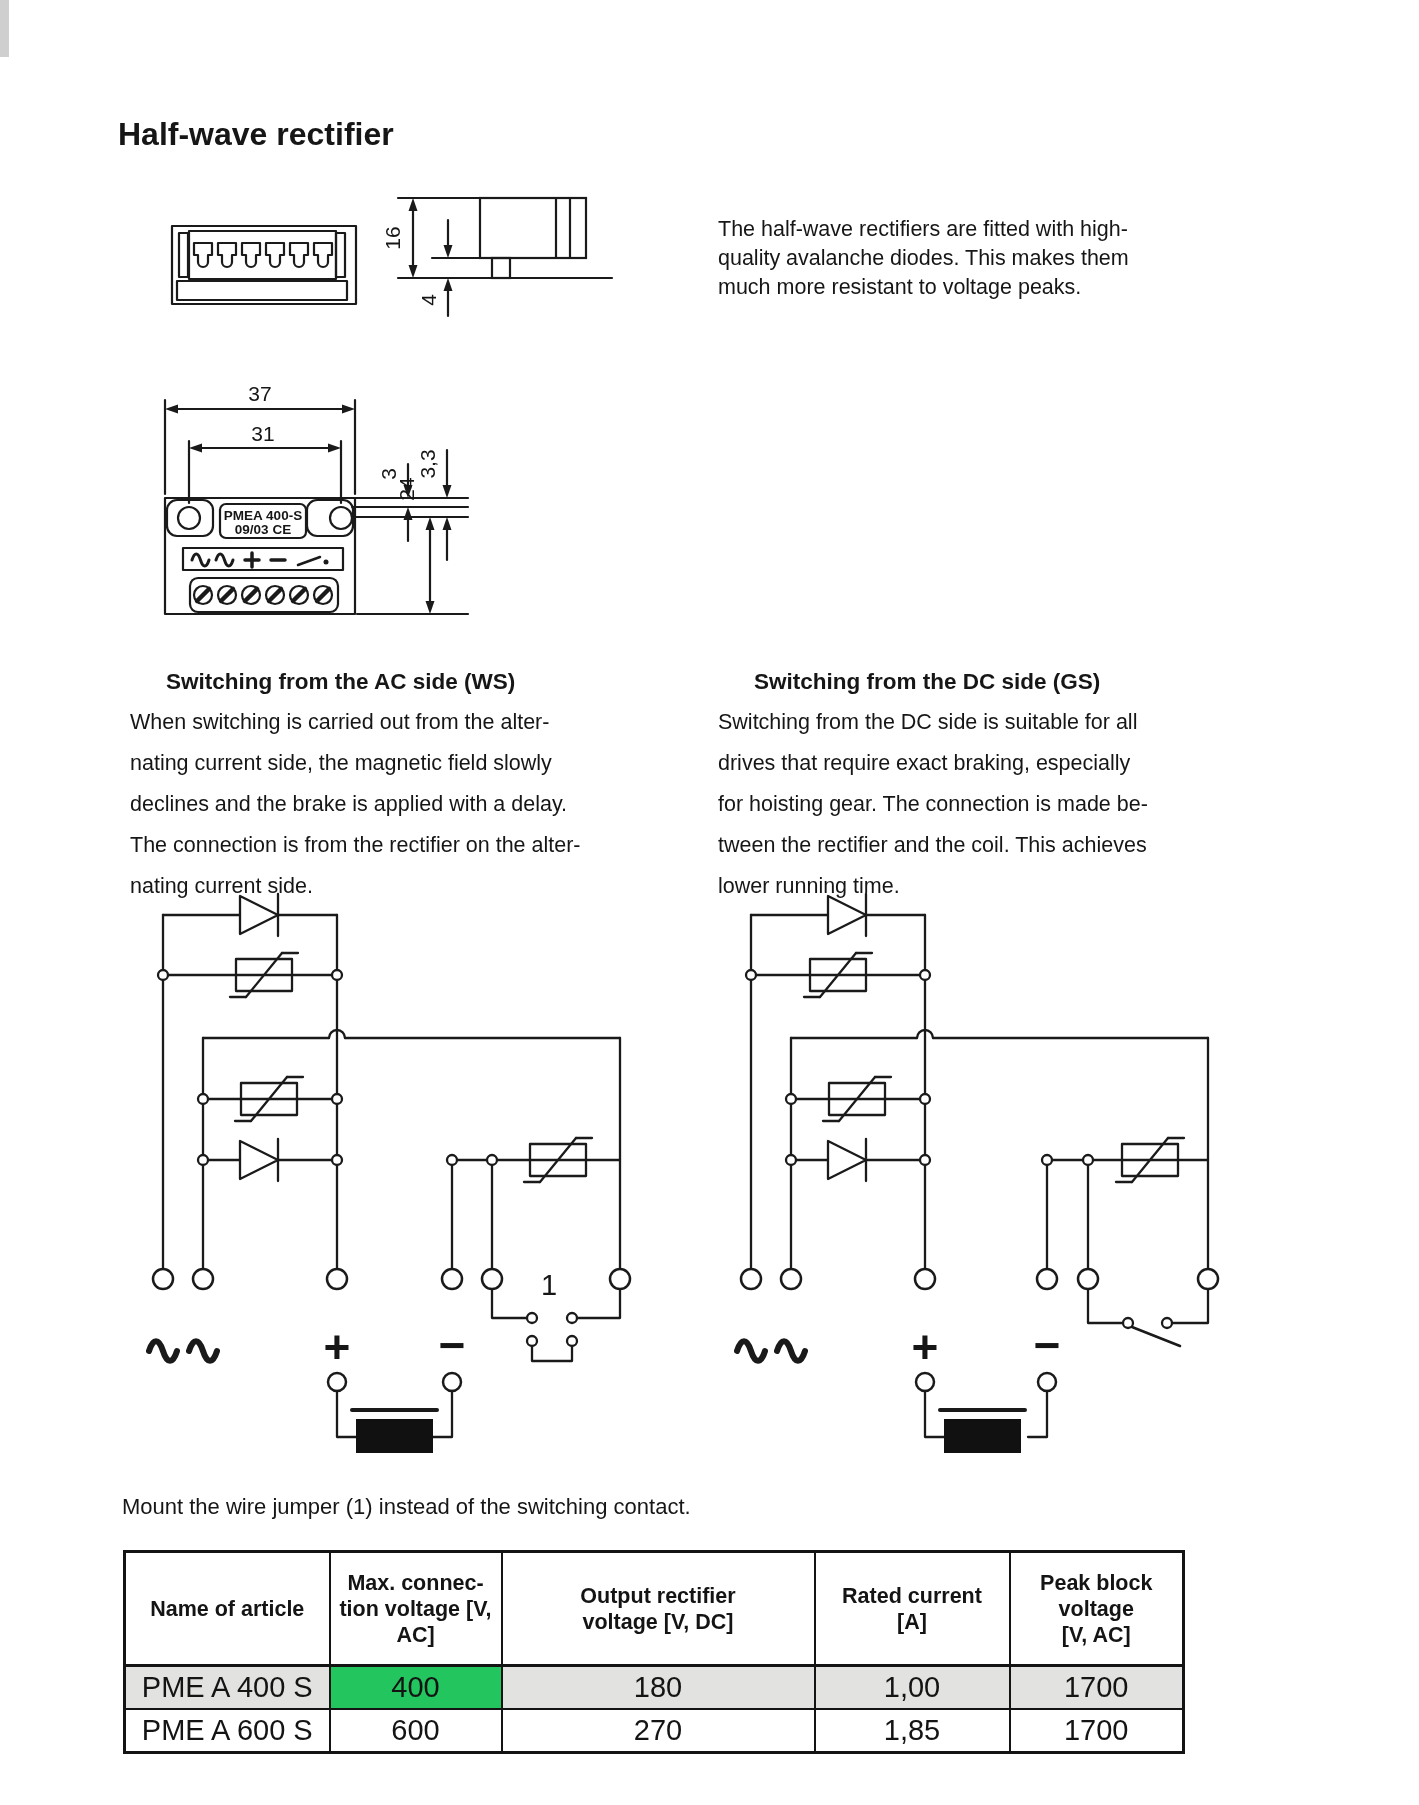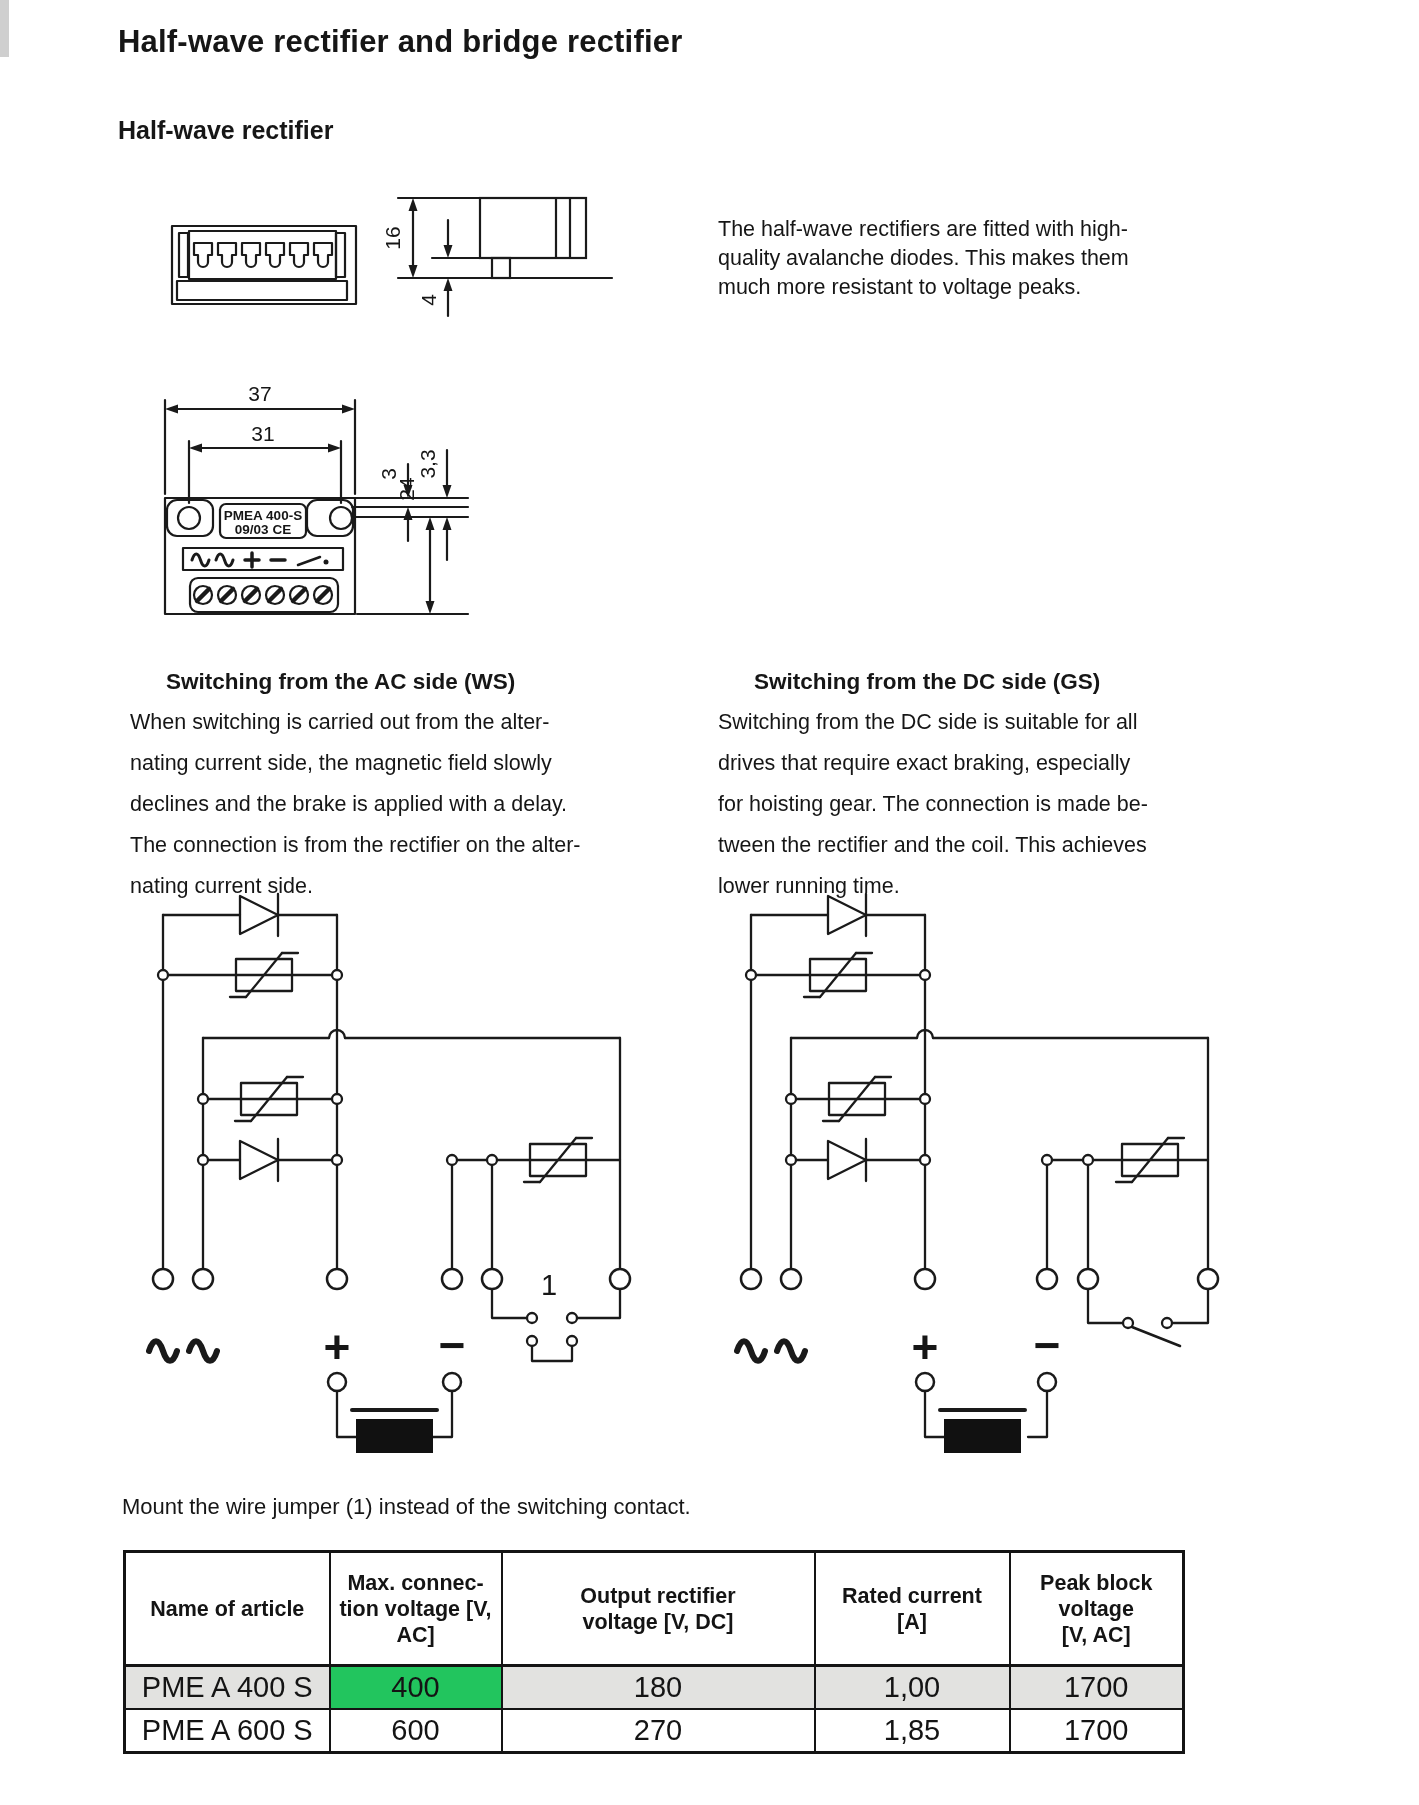--- a/index.html
+++ b/index.html
@@ -1,21 +1,21 @@
 <!DOCTYPE html>
 <html><head>
 <meta charset="utf-8">
 <style>
   html,body{margin:0;padding:0;background:#ffffff;}
   .page{position:relative;width:1419px;height:1805px;background:#ffffff;overflow:hidden;
         font-family:"Liberation Sans",sans-serif;color:#161616;}
   .abs{position:absolute;}
   .scan-edge{left:0;top:0;width:9px;height:57px;background:#cfcfcf;}
   .title{left:118px;top:24px;font-size:31px;font-weight:bold;letter-spacing:.2px;}
-  .subtitle{left:118px;top:116px;font-size:25px;font-weight:bold;}
+  .subtitle{left:118px;top:116px;font-size:32px;font-weight:bold;}
   .intro{left:718px;top:182px;width:565px;font-size:21.5px;line-height:29px;white-space:pre-line;margin-top:33px;}
   .col-heading{top:669px;font-size:22.5px;font-weight:bold;margin-left:36px;}
   .col-body{top:702px;width:575px;font-size:21.5px;line-height:41px;white-space:pre-line;}
   .left-col{left:130px;}
   .right-col{left:718px;}
   .note{left:122px;top:1494px;font-size:22px;}
   svg.overlay{position:absolute;left:0;top:0;}
   svg text{font-family:"Liberation Sans",sans-serif;fill:#161616;}
   .dim-num{font-size:21px;}
   .dev-label{font-size:13.5px;font-weight:bold;}
@@ -28,21 +28,20 @@
   table.spec th{font-size:21.5px;font-weight:bold;line-height:26px;white-space:pre-line;height:109px;border-bottom:3px solid #141414;}
   table.spec td{font-size:29px;height:39px;}
 </style>
 </head>
 <body>
 
 <div class="page">
 
   <div class="abs scan-edge"></div>
 
-  <div class="abs title">Half-wave rectifier and bridge rectifier</div>
   <div class="abs subtitle">Half-wave rectifier</div>
   <div class="abs intro">The half-wave rectifiers are fitted with high-
 quality avalanche diodes. This makes them
 much more resistant to voltage peaks.</div>
 
   <div class="abs col-heading left-col">Switching from the AC side (WS)</div>
   <div class="abs col-heading right-col">Switching from the DC side (GS)</div>
   <div class="abs col-body left-col">When switching is carried out from the alter-
 nating current side, the magnetic field slowly
 declines and the brake is applied with a delay.

